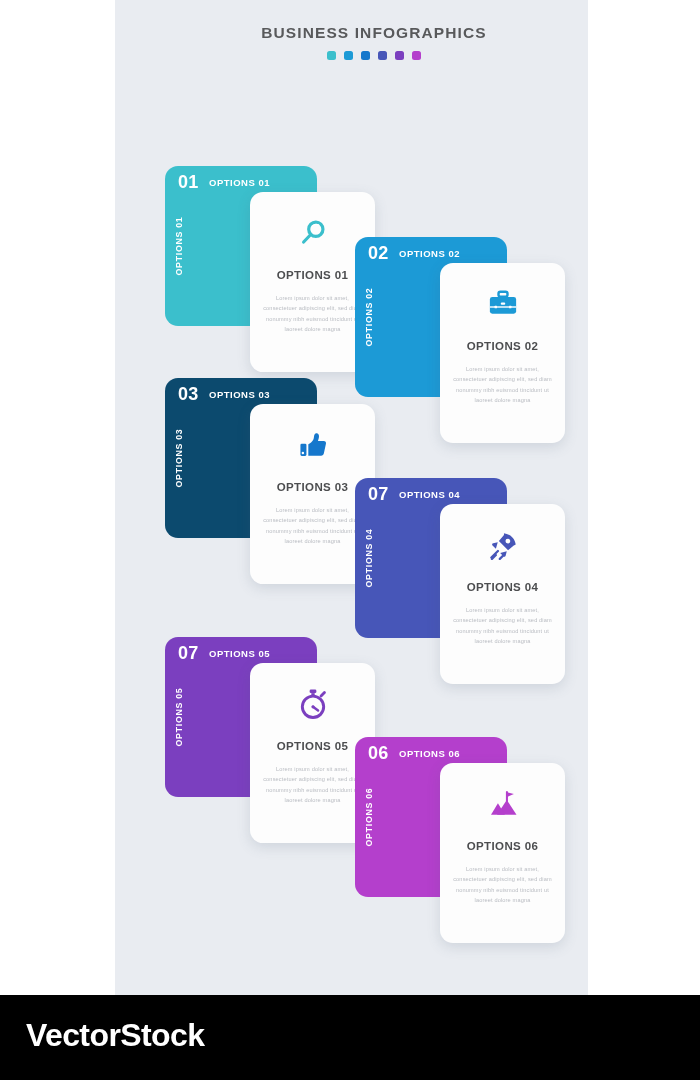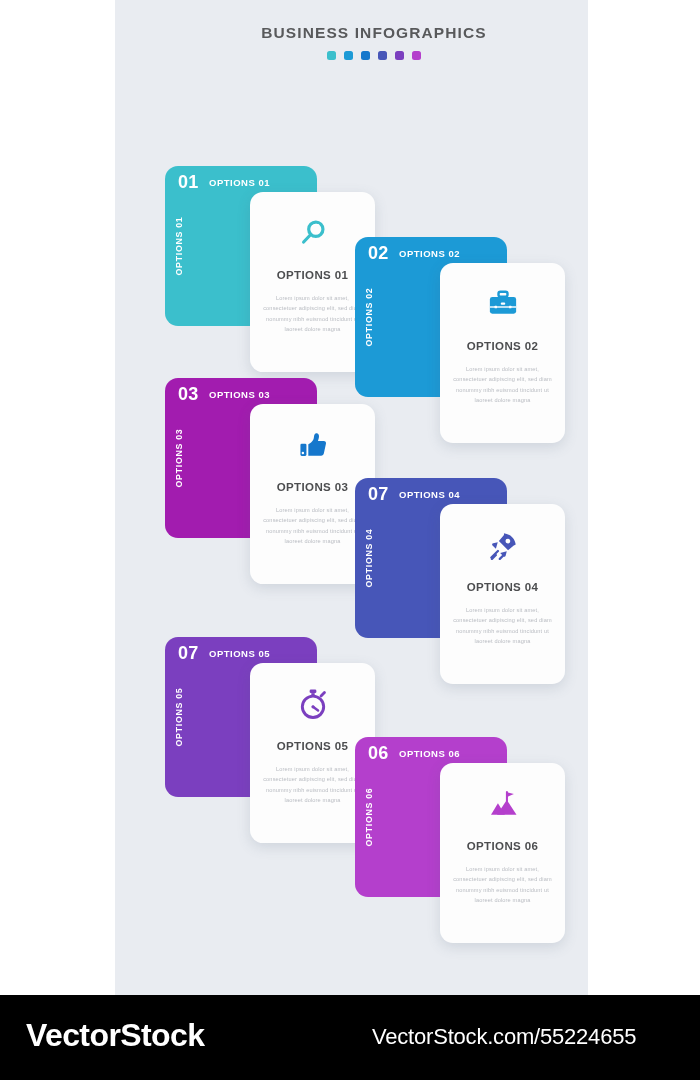--- a/index.html
+++ b/index.html
@@ -228,21 +228,21 @@
       <path d="M3 19.2 H31" stroke="#ffffff" stroke-width="1.5"></path>
       <rect x="8" y="17.9" width="2.6" height="2.6" rx="0.6" fill="#ffffff"></rect>
       <rect x="23.4" y="17.9" width="2.6" height="2.6" rx="0.6" fill="#ffffff"></rect>
     </svg>
             </div>
             <div class="card-title">OPTIONS 02</div>
             <div class="card-body">Lorem ipsum dolor sit amet, consectetuer adipiscing elit, sed diam nonummy nibh euismod tincidunt ut laoreet dolore magna</div>
           </div>
         </div>
         <div class="option left" style="top: 378px;">
-          <div class="panel" style="background:#a21caf">
+          <div class="panel" style="background:#0c4a6e">
             <div class="panel-num">03</div>
             <div class="panel-label">OPTIONS 03</div>
             <div class="panel-vert">OPTIONS 03</div>
           </div>
           <div class="card">
             <div class="card-icon">
               <svg width="30" height="30" viewBox="0 0 32 32">
       <rect x="2.6" y="14.6" width="6.4" height="13" rx="1.4" fill="#1577cc"></rect>
       <circle cx="5.2" cy="24.6" r="1.3" fill="#ffffff"></circle>
       <path d="M11 15.2 C11 15.2 15.2 13.4 16.6 9.6 C17.4 7.2 16.8 4.4 18.8 3.6
@@ -315,16 +315,15 @@
             <div class="card-title">OPTIONS 06</div>
             <div class="card-body">Lorem ipsum dolor sit amet, consectetuer adipiscing elit, sed diam nonummy nibh euismod tincidunt ut laoreet dolore magna</div>
           </div>
         </div>
       </div>
 
   </div>
 
   <div class="footer">
     <div class="footer-logo">VectorStock</div>
-    <div class="footer-url">VectorStock.com/55224655</div>
   </div>
 
 </div>
 
 </body></html>

